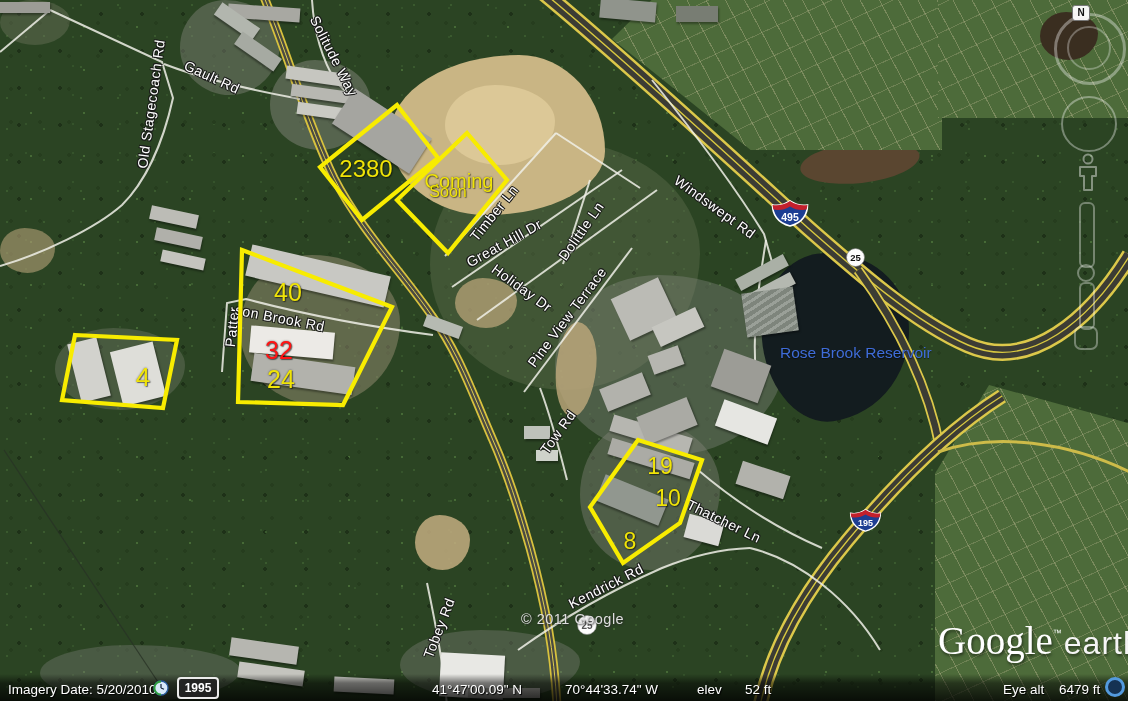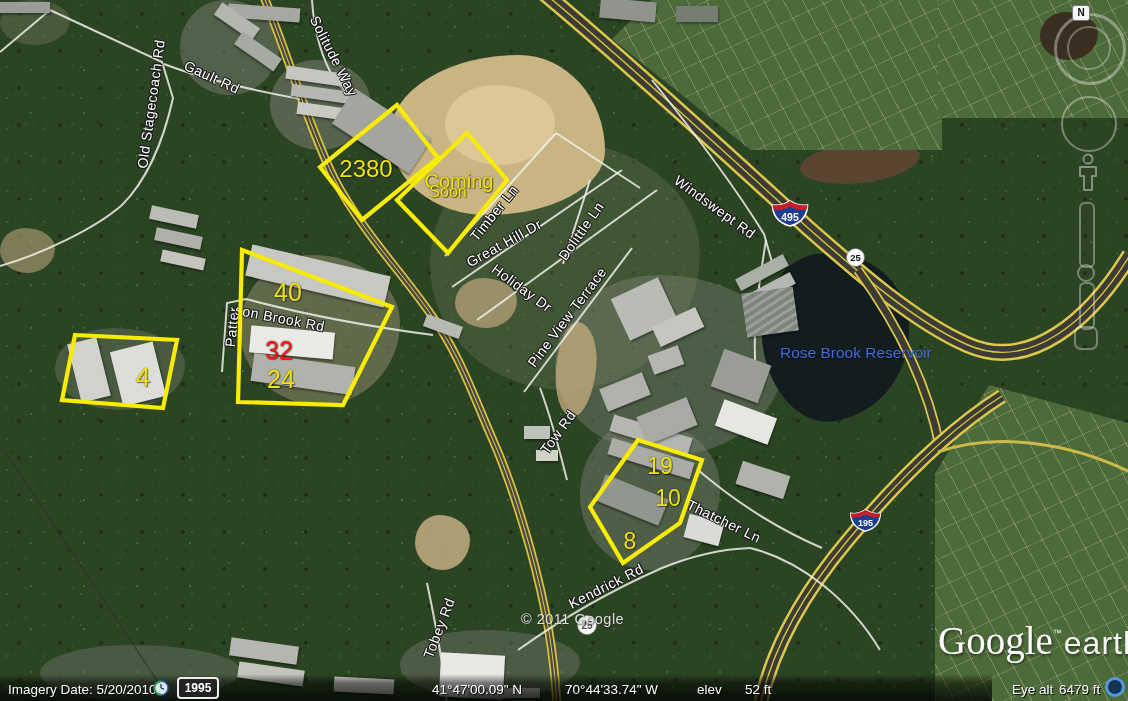--- a/index.html
+++ b/index.html
@@ -20,21 +20,21 @@
       text-shadow:-1px -1px 0 #1a1a1a,1px -1px 0 #1a1a1a,-1px 1px 0 #1a1a1a,1px 1px 0 #1a1a1a;
       transform-origin:center;transform:translate(-50%,-50%);}
   .pl{position:absolute;color:#f0e408;white-space:nowrap;transform:translate(-50%,-50%);
       text-shadow:0 0 2px rgba(0,0,0,.55),1px 1px 1px rgba(0,0,0,.45);}
   .bog{position:absolute;
       background-color:#4d6b3a;
       background-image:repeating-linear-gradient(62deg,rgba(205,196,158,.35) 0 1px,transparent 1px 17px),
                        repeating-linear-gradient(-25deg,rgba(205,196,158,.25) 0 1px,transparent 1px 26px);}
   .ghost{position:absolute;border:2px solid rgba(255,255,255,.36);border-radius:50%;}
   svg{display:block}
-  #statusbar{position:absolute;left:0;top:674px;width:992px;height:27px;
+  #statusbar{position:absolute;left:0;top:674px;width:1128px;height:27px;
       background:linear-gradient(180deg,rgba(0,0,0,0) 0,rgba(0,0,0,.5) 9px,rgba(0,0,0,.8) 100%);
       color:#fff;font-size:13.5px;}
   #statusbar span{position:absolute;top:8px;white-space:nowrap;text-shadow:1px 1px 1px #000;}
 </style>
 </head>
 <body>
 
 <div id="stage">
 
   <div class="patch" style="left:0;top:0;width:70px;height:45px;background:rgba(140,140,120,.3);"></div>
@@ -238,18 +238,18 @@
     <svg class="abs" style="left:153px;top:6px" width="16" height="16" viewBox="0 0 16 16">
       <circle cx="8" cy="8" r="7" fill="#d8e9fa" stroke="#2a5c9e" stroke-width="1.3"></circle>
       <path d="M8,1.4 A6.6,6.6 0 0 0 8,14.6" fill="none" stroke="#2f9e3f" stroke-width="2"></path>
       <path d="M8,8 L8,4 M8,8 L11,9.2" stroke="#12233a" stroke-width="1.2" fill="none"></path>
     </svg>
     <div class="abs" style="left:177px;top:3px;width:38px;height:18px;line-height:18px;text-align:center;background:rgba(35,35,35,.9);border:2px solid #ececec;border-radius:4px;color:#fff;font-size:12px;font-weight:bold;">1995</div>
     <span style="left:432px;">41°47'00.09" N</span>
     <span style="left:565px;">70°44'33.74" W</span>
     <span style="left:697px;">elev</span>
     <span style="left:745px;">52 ft</span>
-    <span style="left:1003px;margin-left:9px;">Eye alt</span>
+    <span style="left:1003px;">Eye alt</span>
     <span style="left:1059px;">6479 ft</span>
     <div class="abs" style="left:1105px;top:3px;width:14px;height:14px;border:3px solid #539ade;border-radius:50%;background:#153253;"></div>
   </div>
 
 </div>
 
 </body></html>

